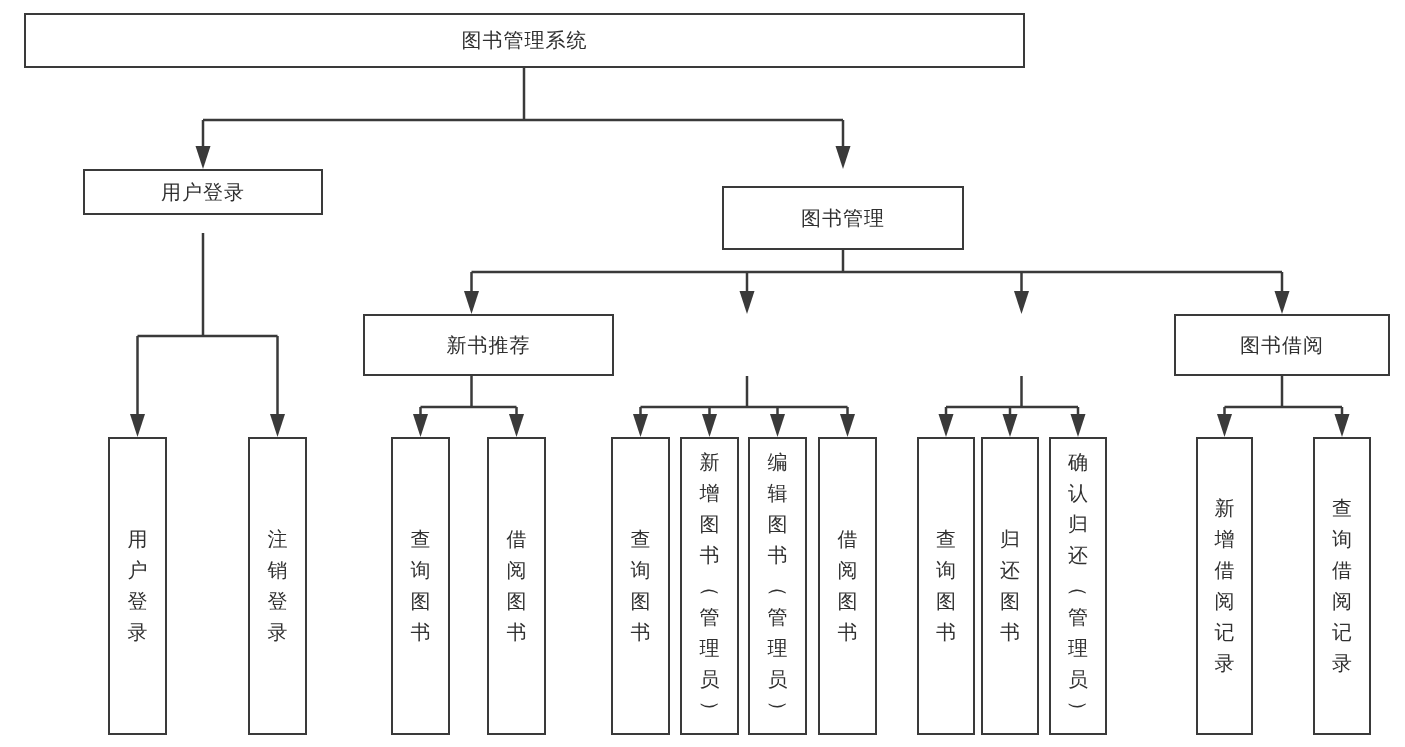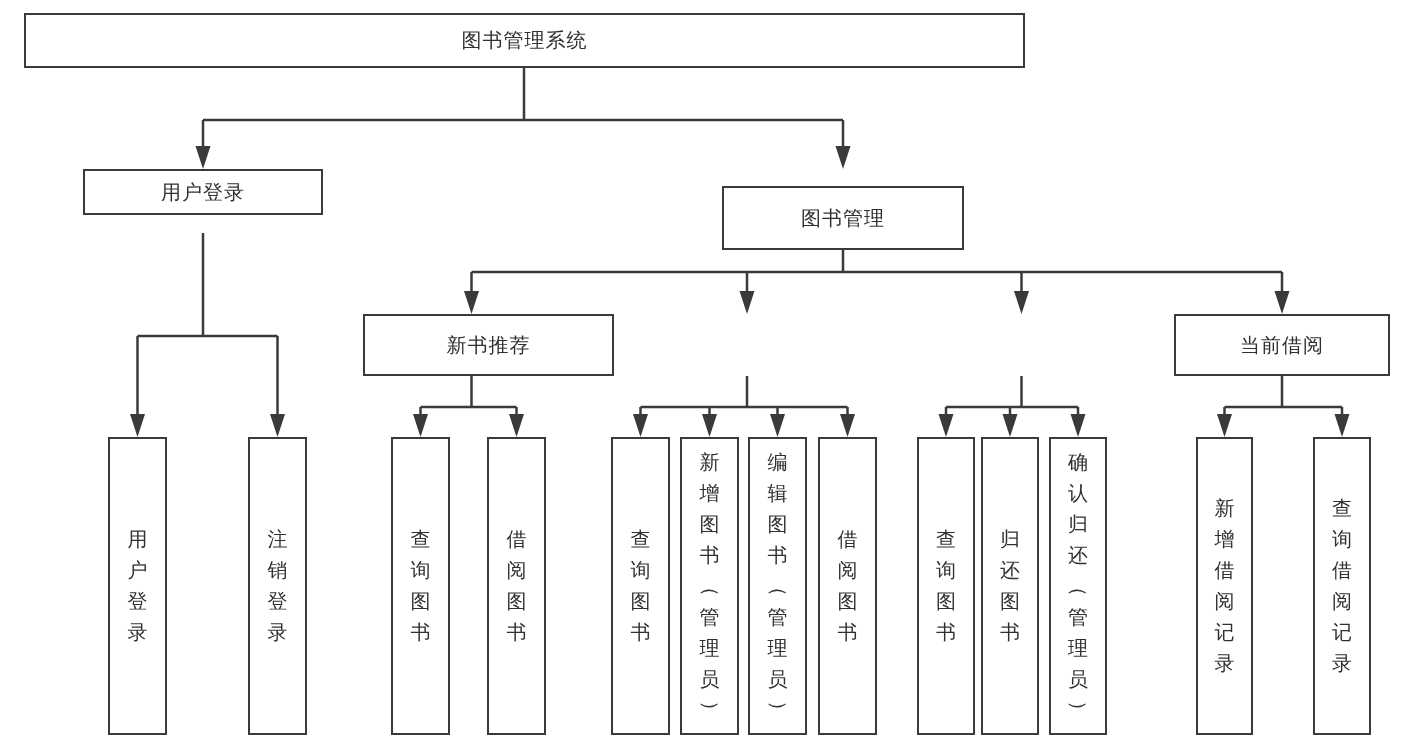--- a/index.html
+++ b/index.html
@@ -142,21 +142,21 @@
         <polygon points="1334.5,414 1349.5,414 1342,437" stroke="none"></polygon>
     </g>
   </svg>
 
   <div class="box h" style="left:24px;top:13px;width:1001px;height:55px">图书管理系统</div>
 
   <div class="box h" style="left:83px;top:169px;width:240px;height:46px">用户登录</div>
   <div class="box h" style="left:722px;top:186px;width:242px;height:64px">图书管理</div>
 
   <div class="box h" style="left:363px;top:314px;width:251px;height:62px">新书推荐</div>
-  <div class="box h" style="left:1174px;top:314px;width:216px;height:62px">当前借阅</div>
+  <div class="box h" style="left:1174px;top:314px;width:216px;height:62px">图书借阅</div>
 
   <div class="box v" style="left:108px;top:437px;width:59px;height:298px">
       <span>用</span>
       <span>户</span>
       <span>登</span>
       <span>录</span>
     </div>
   <div class="box v" style="left:248px;top:437px;width:59px;height:298px">
       <span>注</span>
       <span>销</span>

